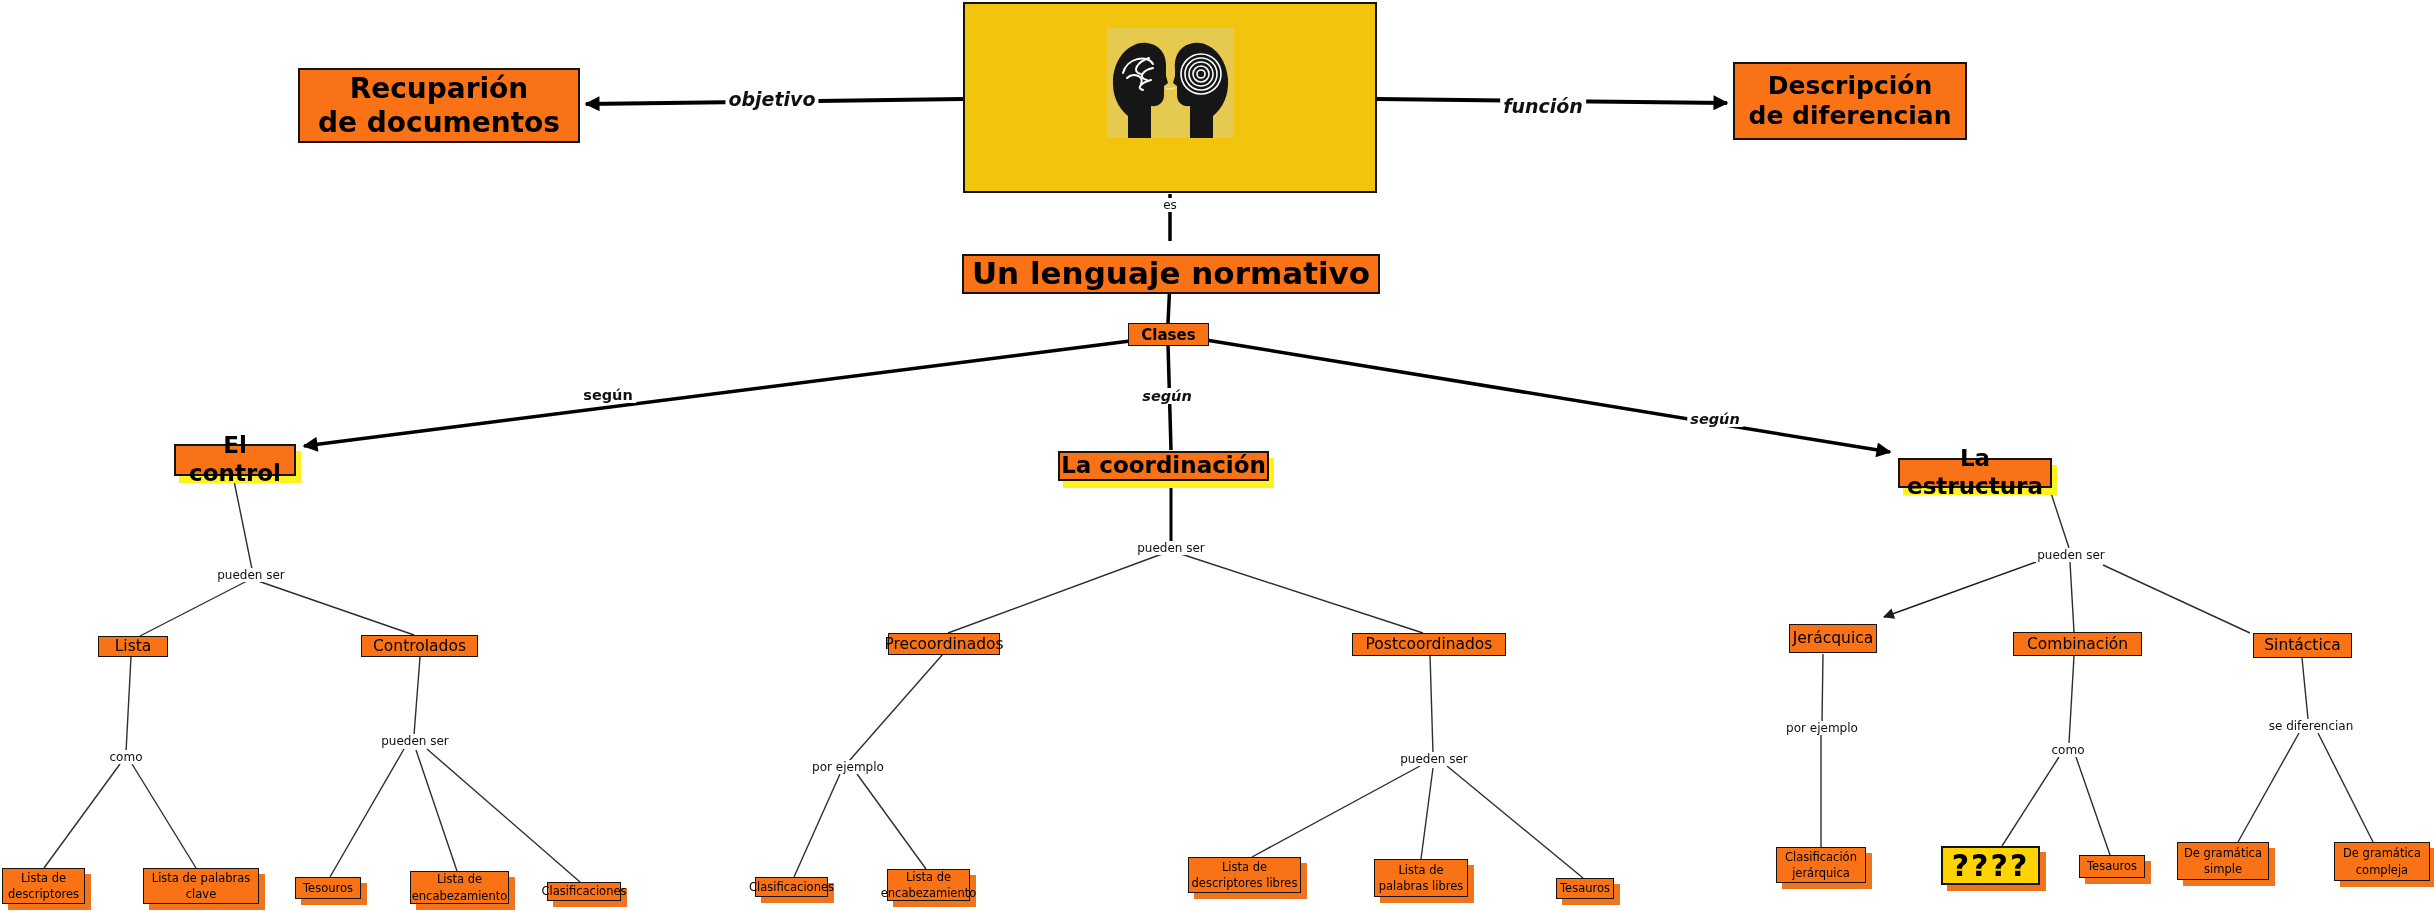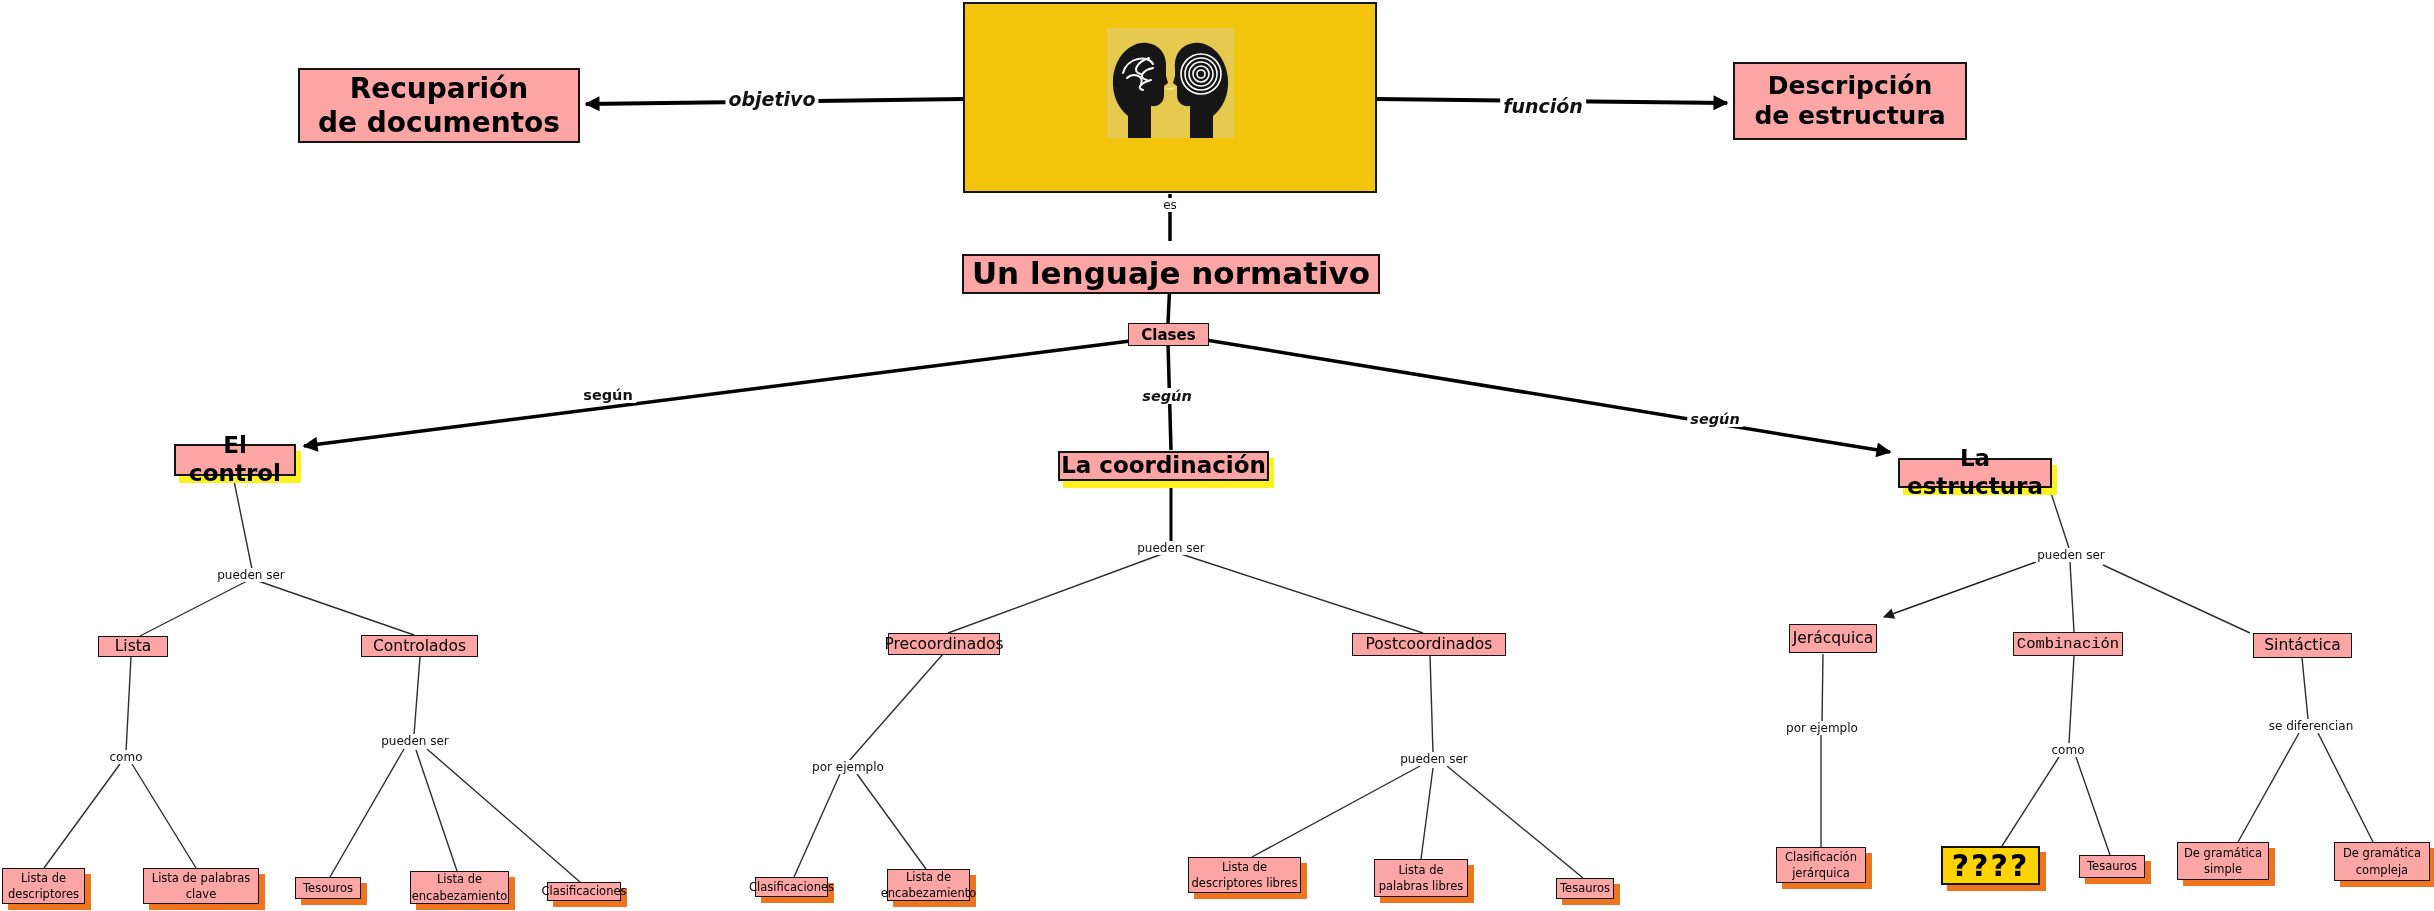--- a/index.html
+++ b/index.html
@@ -1,19 +1,19 @@
 <!DOCTYPE html>
 <html><head>
 <meta charset="utf-8">
 <style>
   html,body{margin:0;padding:0;background:#fff;}
   .canvas{position:relative;width:2434px;height:911px;background:#ffffff;
           font-family:"DejaVu Sans","Liberation Sans",sans-serif;overflow:hidden;}
   svg.lines{position:absolute;left:0;top:0;z-index:0;}
-  .node{position:absolute;z-index:2;box-sizing:border-box;background:#fca5a5;
+  .node{position:absolute;z-index:2;box-sizing:border-box;background:#f97316;
         border:1.5px solid #141414;display:flex;align-items:center;justify-content:center;
         text-align:center;color:#000;white-space:pre-line;line-height:1.2;}
   .big{border-width:2px;font-weight:bold;}
   .cat{border-width:2px;font-weight:bold;font-size:23px;box-shadow:5px 7px 0 #fdf21d;}
   .mid{font-size:15.5px;}
   .leaf{font-size:11.5px;line-height:1.4;box-shadow:6px 6px 0 #ee7420;}
   .question{background:#ffd400;font-weight:bold;font-size:30px;letter-spacing:2px;
             border-width:2px;box-shadow:6px 6px 0 #ee7420;}
   .root{background:#f2c40d;border-width:2px;flex-direction:column;justify-content:flex-start;
         padding-top:5px;}
@@ -106,34 +106,34 @@
           <circle cx="94" cy="46" r="20"></circle>
         </g>
         <path d="M59,60 C62,63 64,60 68,60" stroke="#f0e8b8" stroke-width="1.4" fill="none"></path>
       </svg>
     </div>
   </div>
 
   <div class="node big" style="left:298px;top:68px;width:282px;height:75px;font-size:28px;">Recuparión
 de documentos</div>
   <div class="node big" style="left:1733px;top:62px;width:234px;height:78px;font-size:25px;">Descripción
-de estructura</div>
+de diferencian</div>
   <div class="node big" style="left:962px;top:242px;width:418px;height:40px;font-size:31px;margin-top:12px;">Un lenguaje normativo</div>
   <div class="node" style="left:1128px;top:323px;width:81px;height:23px;font-size:15px;font-weight:bold;">Clases</div>
 
   <div class="node cat" style="left:174px;top:444px;width:122px;height:32px;">El control</div>
   <div class="node cat" style="left:1058px;top:451px;width:211px;height:30px;">La coordinación</div>
   <div class="node cat" style="left:1898px;top:458px;width:154px;height:30px;">La estructura</div>
 
   <div class="node mid" style="left:98px;top:636px;width:70px;height:21px;">Lista</div>
   <div class="node mid" style="left:361px;top:635px;width:117px;height:22px;">Controlados</div>
   <div class="node mid" style="left:888px;top:633px;width:112px;height:22px;">Precoordinados</div>
   <div class="node mid" style="left:1352px;top:633px;width:154px;height:23px;">Postcoordinados</div>
   <div class="node mid" style="left:1789px;top:624px;width:88px;height:29px;">Jerácquica</div>
-  <div class="node mid" style="left:2013px;top:632px;width:110px;height:24px;font-family:Liberation Mono, monospace;">Combinación</div>
+  <div class="node mid" style="left:2013px;top:632px;width:129px;height:24px;">Combinación</div>
   <div class="node mid" style="left:2253px;top:633px;width:99px;height:25px;">Sintáctica</div>
 
   <div class="node leaf" style="left:2px;top:868px;width:83px;height:36px;">Lista de
 descriptores</div>
   <div class="node leaf" style="left:143px;top:868px;width:116px;height:36px;">Lista de palabras
 clave</div>
   <div class="node leaf" style="left:295px;top:877px;width:66px;height:22px;">Tesouros</div>
   <div class="node leaf" style="left:410px;top:871px;width:99px;height:33px;">Lista de
 encabezamiento</div>
   <div class="node leaf" style="left:547px;top:882px;width:74px;height:19px;">Clasificaciones</div>

